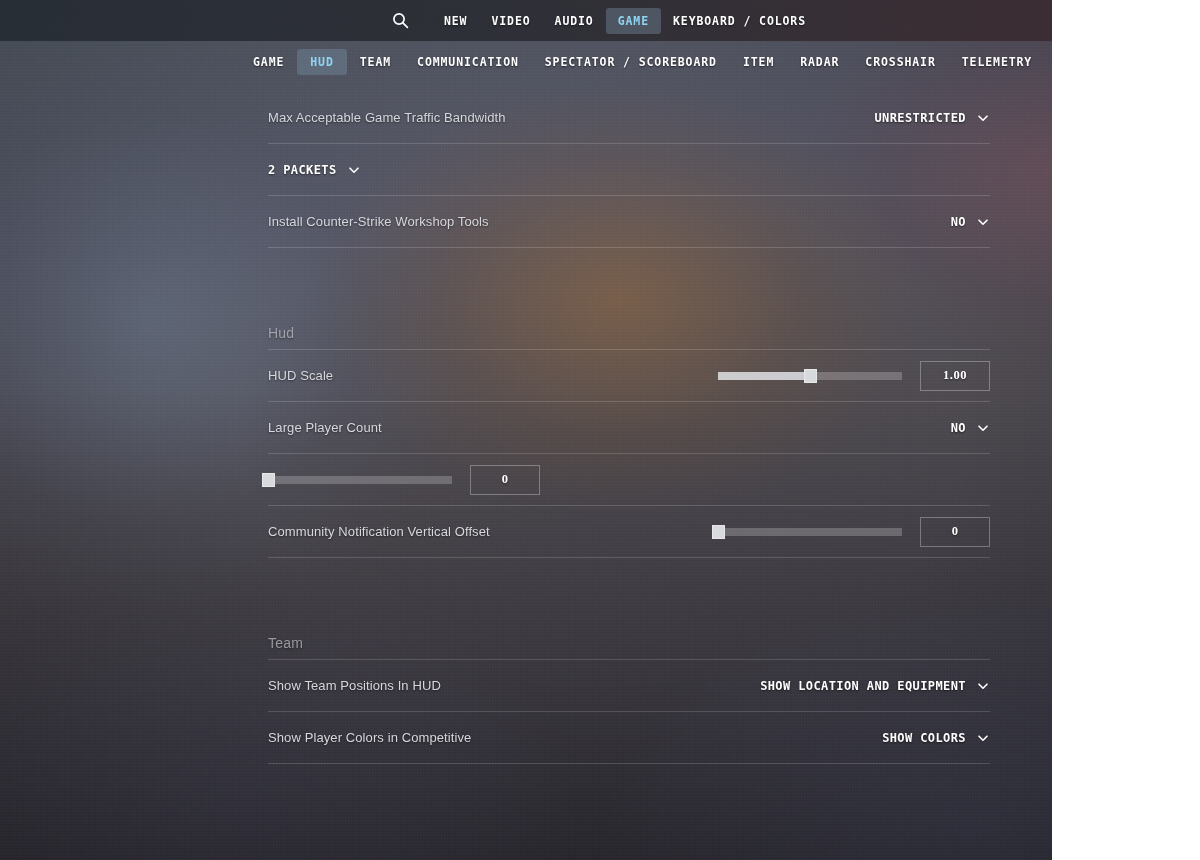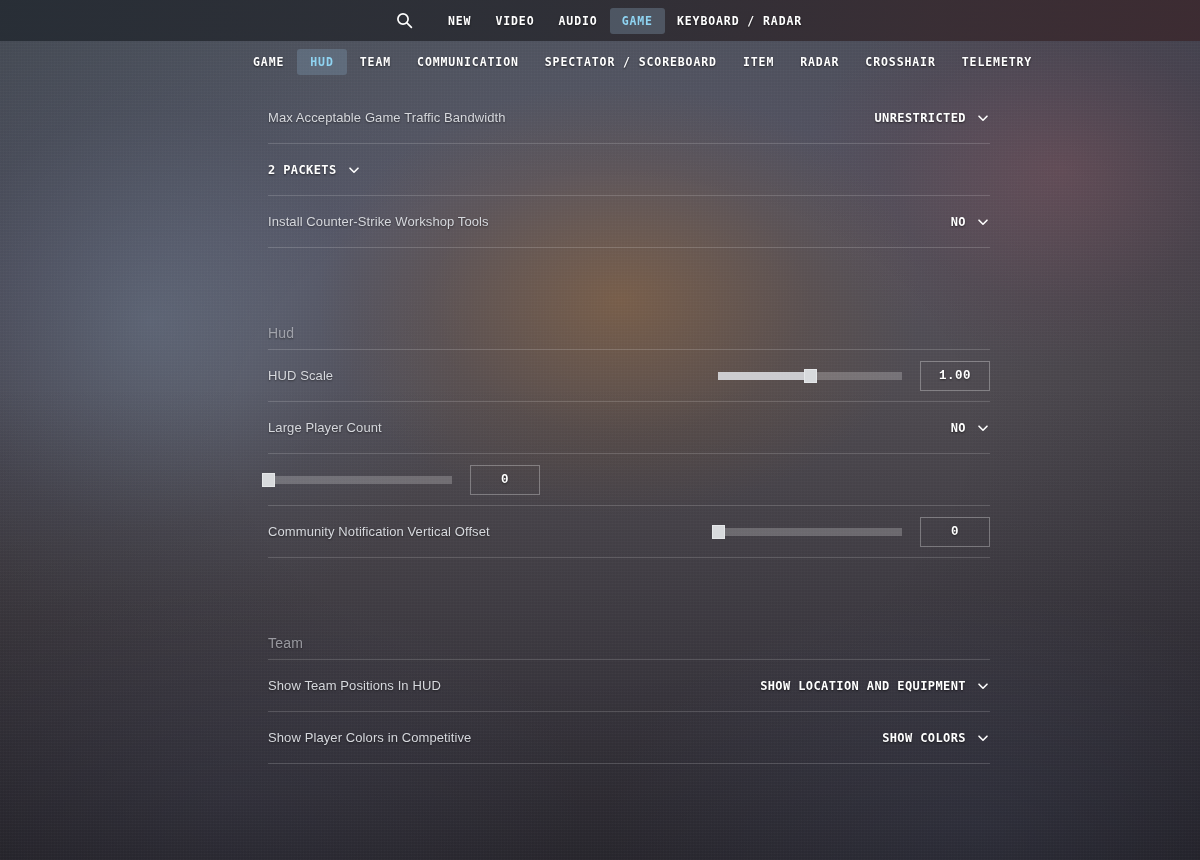--- a/index.html
+++ b/index.html
@@ -7,21 +7,21 @@
   html, body {
     width: 1200px;
     height: 860px;
     overflow: hidden;
     font-family: "Liberation Sans", sans-serif;
   }
 
   
   #app {
     position: relative;
-    width: 1200px;
+    width: 1052px;
     height: 860px;
     background: #4b4a52;
     overflow: hidden;
   }
 
   .bg-layer {
     position: absolute;
     inset: 0;
     pointer-events: none;
   }
@@ -220,21 +220,21 @@
   .valuebox {
     width: 70px;
     height: 30px;
     border: 1px solid rgba(255,255,255,0.30);
     display: flex;
     align-items: center;
     justify-content: center;
     cursor: text;
   }
   .valuebox span {
-    font-family: Liberation Mono, monospace;
+    font-family: Liberation Serif, serif;
     font-size: 12.5px;
     font-weight: bold;
     letter-spacing: 0.5px;
     color: #ffffff;
     text-shadow: 0 1px 2px rgba(0,0,0,0.5);
   }
 
   
   .section-head {
     height: 62px;
@@ -271,21 +271,21 @@
             <line x1="10.9" y1="10.9" x2="15.4" y2="15.4" stroke="#ffffff" stroke-width="1.7" stroke-linecap="round"></line>
           </svg>
         </span>
       </div>
 
       <div id="topnav-slot" style="display:flex;align-items:center;gap:0;">
           <div class="topnav-item">NEW</div>
           <div class="topnav-item">VIDEO</div>
           <div class="topnav-item">AUDIO</div>
           <div class="topnav-item active">GAME</div>
-          <div class="topnav-item">KEYBOARD / RADAR</div>
+          <div class="topnav-item">KEYBOARD / COLORS</div>
         </div>
     </div>
   </div>
 
   <div class="subtabs" id="subtabs-slot">
       <div class="subtab">GAME</div>
       <div class="subtab active">HUD</div>
       <div class="subtab">TEAM</div>
       <div class="subtab">COMMUNICATION</div>
       <div class="subtab">SPECTATOR / SCOREBOARD</div>

